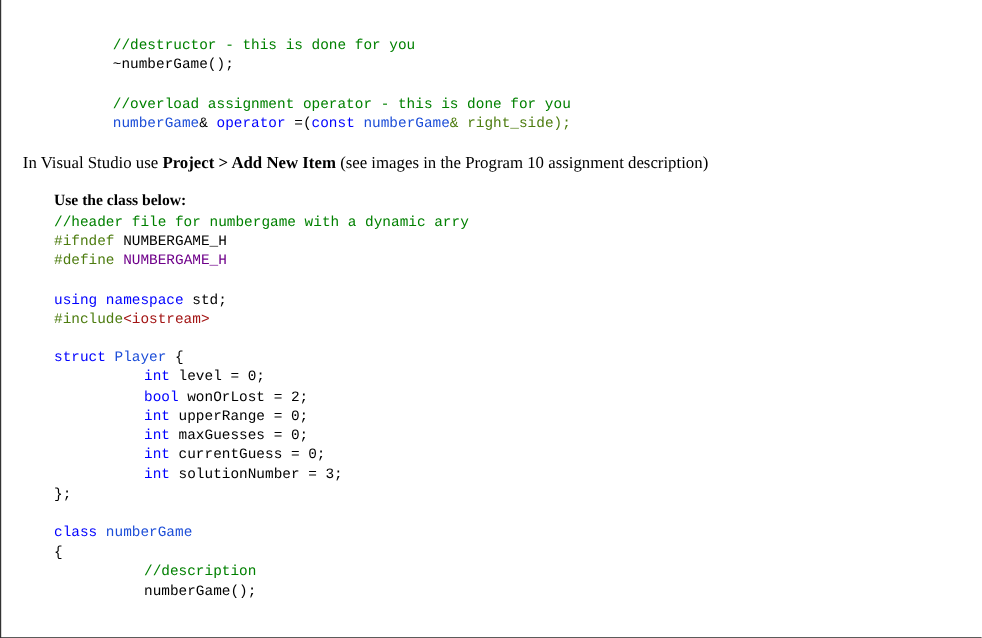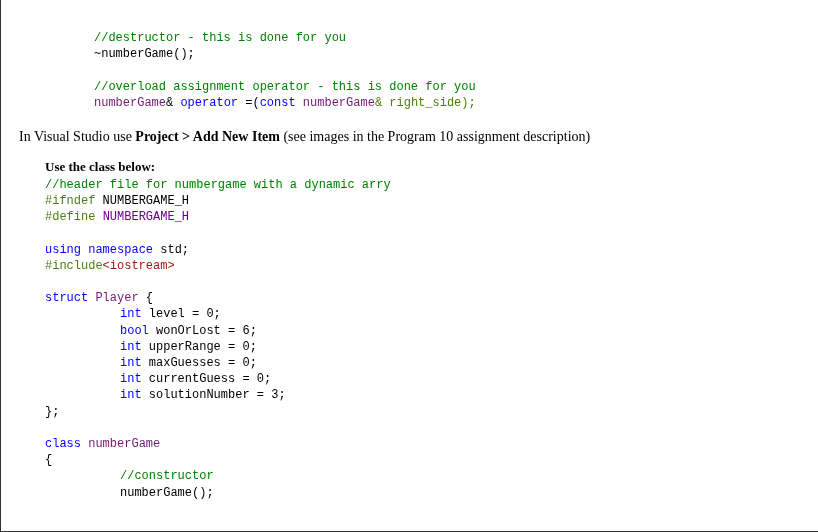--- a/index.html
+++ b/index.html
@@ -20,21 +20,21 @@
       font-size: 12px;
       white-space: pre;
       line-height: 1.35;
     }
     .indent { padding-left: 75px; }
     .narrative { font-size: 14px; margin: 18px 0 14px 0; }
     .subhead { font-size: 13px; margin-bottom: 2px; }
     .bold { font-weight: bold; }
     .c-comment { color: #008000; }
     .c-keyword { color: #0000ff; }
-    .c-type { color: #701a75; }
+    .c-type { color: #1d4ed8; }
     .c-string { color: #a31515; }
     .c-macro { color: #6f008a; }
     .c-gray { color: #4d7c0f; }
     .block { padding-left: 26px; }
   </style>
 </head>
 <body>
 
 <div class="code indent"><span class="c-comment">//destructor - this is done for you</span></div>
 <div class="code indent">~numberGame();</div>
@@ -49,24 +49,24 @@
 
   <div class="code"><span class="c-comment">//header file for numbergame with a dynamic arry</span></div>
   <div class="code"><span class="c-gray">#ifndef</span><span> NUMBERGAME_H</span></div>
   <div class="code"><span class="c-gray">#define</span><span> </span><span class="c-macro">NUMBERGAME_H</span></div>
   <div class="code">&nbsp;</div>
   <div class="code"><span class="c-keyword">using</span><span class="c-keyword"> namespace</span><span> std;</span></div>
   <div class="code"><span class="c-gray">#include</span><span class="c-string">&lt;iostream&gt;</span></div>
   <div class="code">&nbsp;</div>
   <div class="code"><span class="c-keyword">struct</span><span class="c-type"> Player</span><span> {</span></div>
   <div class="code indent"><span class="c-keyword">int</span><span> level = 0;</span></div>
-  <div class="code indent"><span class="c-keyword">bool</span><span> wonOrLost = 6;</span></div>
+  <div class="code indent"><span class="c-keyword">bool</span><span> wonOrLost = 2;</span></div>
   <div class="code indent"><span class="c-keyword">int</span><span> upperRange = 0;</span></div>
   <div class="code indent"><span class="c-keyword">int</span><span> maxGuesses = 0;</span></div>
   <div class="code indent"><span class="c-keyword">int</span><span> currentGuess = 0;</span></div>
   <div class="code indent"><span class="c-keyword">int</span><span> solutionNumber = 3;</span></div>
   <div class="code">};</div>
   <div class="code">&nbsp;</div>
   <div class="code"><span class="c-keyword">class</span><span class="c-type"> numberGame</span></div>
   <div class="code">{</div>
-  <div class="code indent"><span class="c-comment">//constructor</span></div>
+  <div class="code indent"><span class="c-comment">//description</span></div>
   <div class="code indent">numberGame();</div>
 </div>
 
 </body></html>

